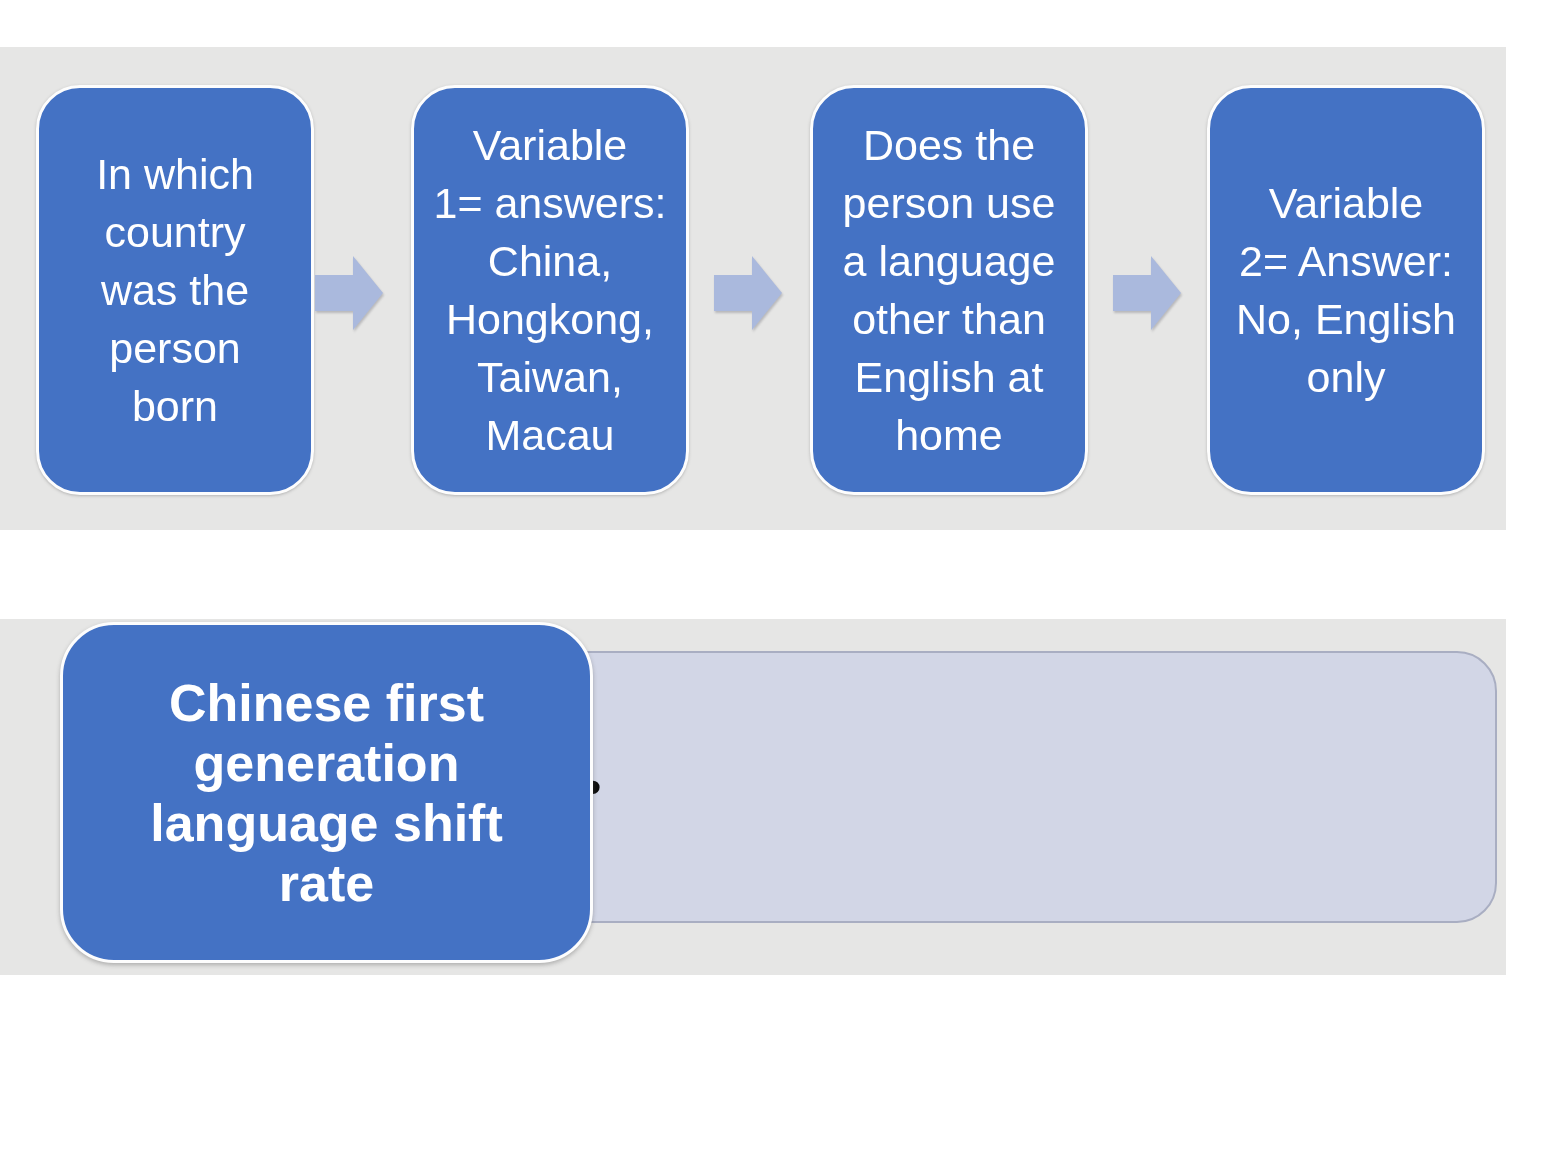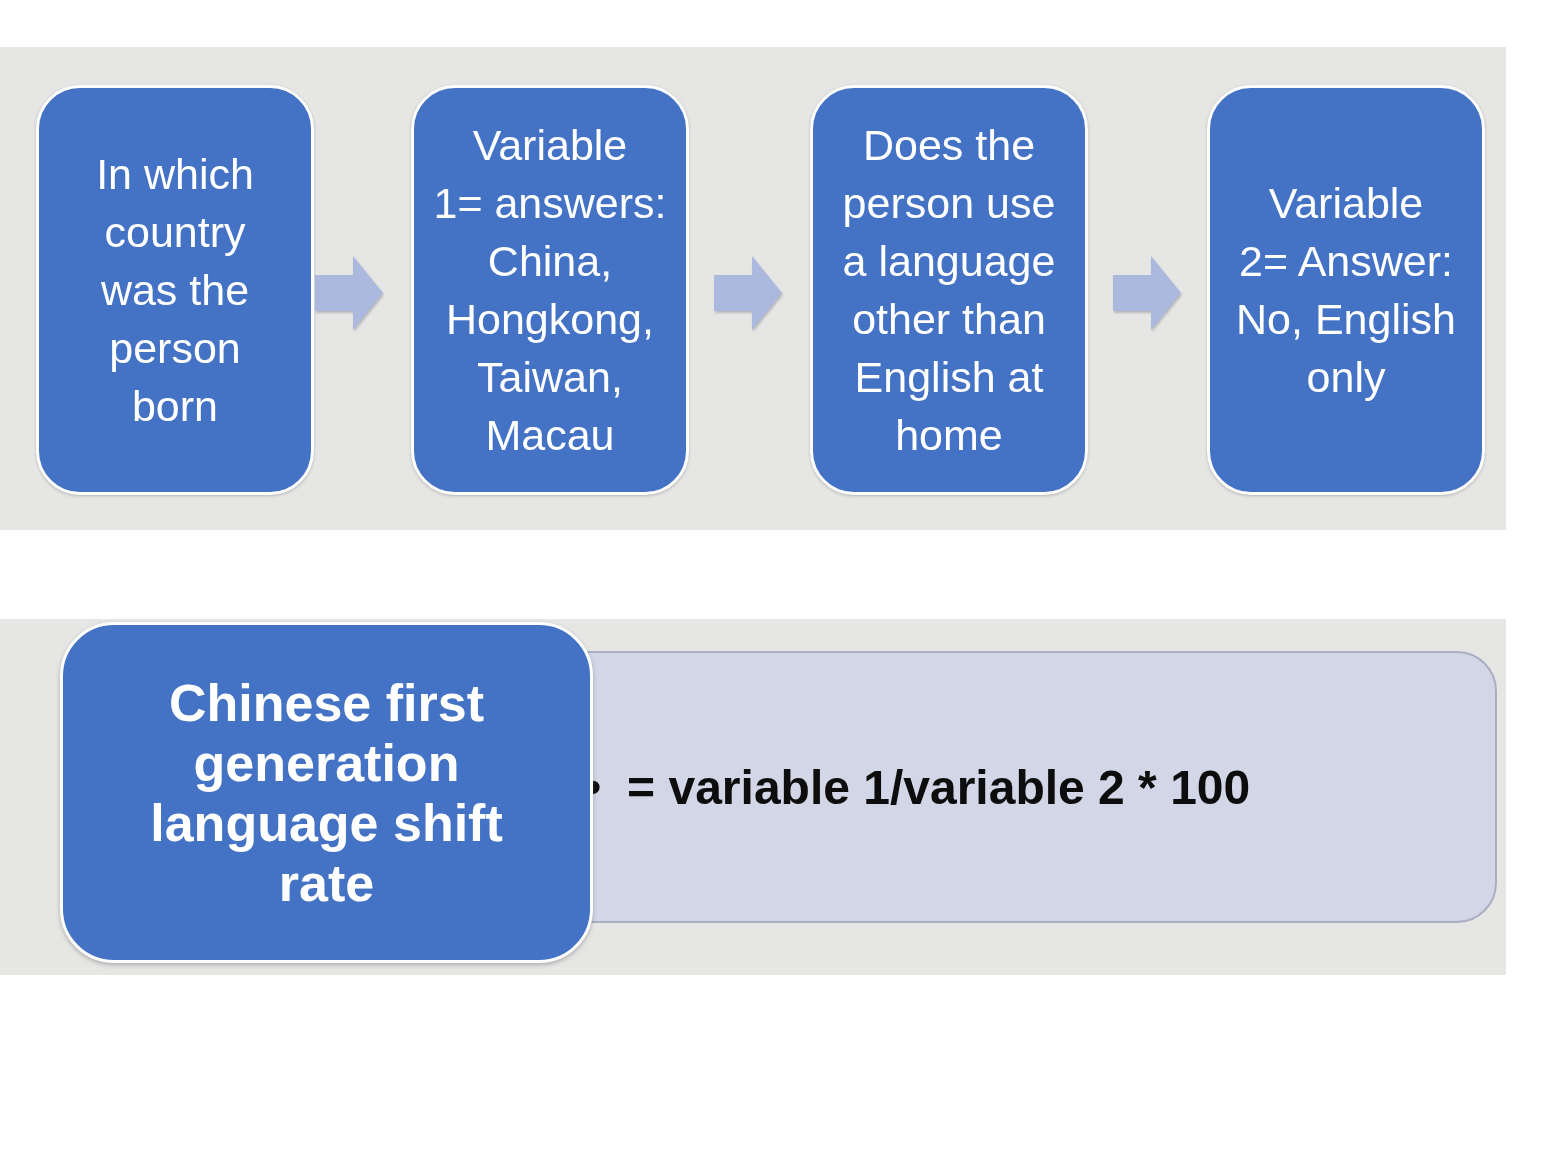--- a/index.html
+++ b/index.html
@@ -103,21 +103,20 @@
 2= Answer:
 No, English
 only</span>
 </div>
 
 <div class="band band-bottom"></div>
 
 <div class="lavender-box">
   <div class="formula">
     <span class="bullet">•</span>
-    <span>= variable 1/variable 2 * 100</span>
   </div>
 </div>
 
 <div class="title-box">
   <span>Chinese first
 generation
 language shift
 rate</span>
 </div>
 

